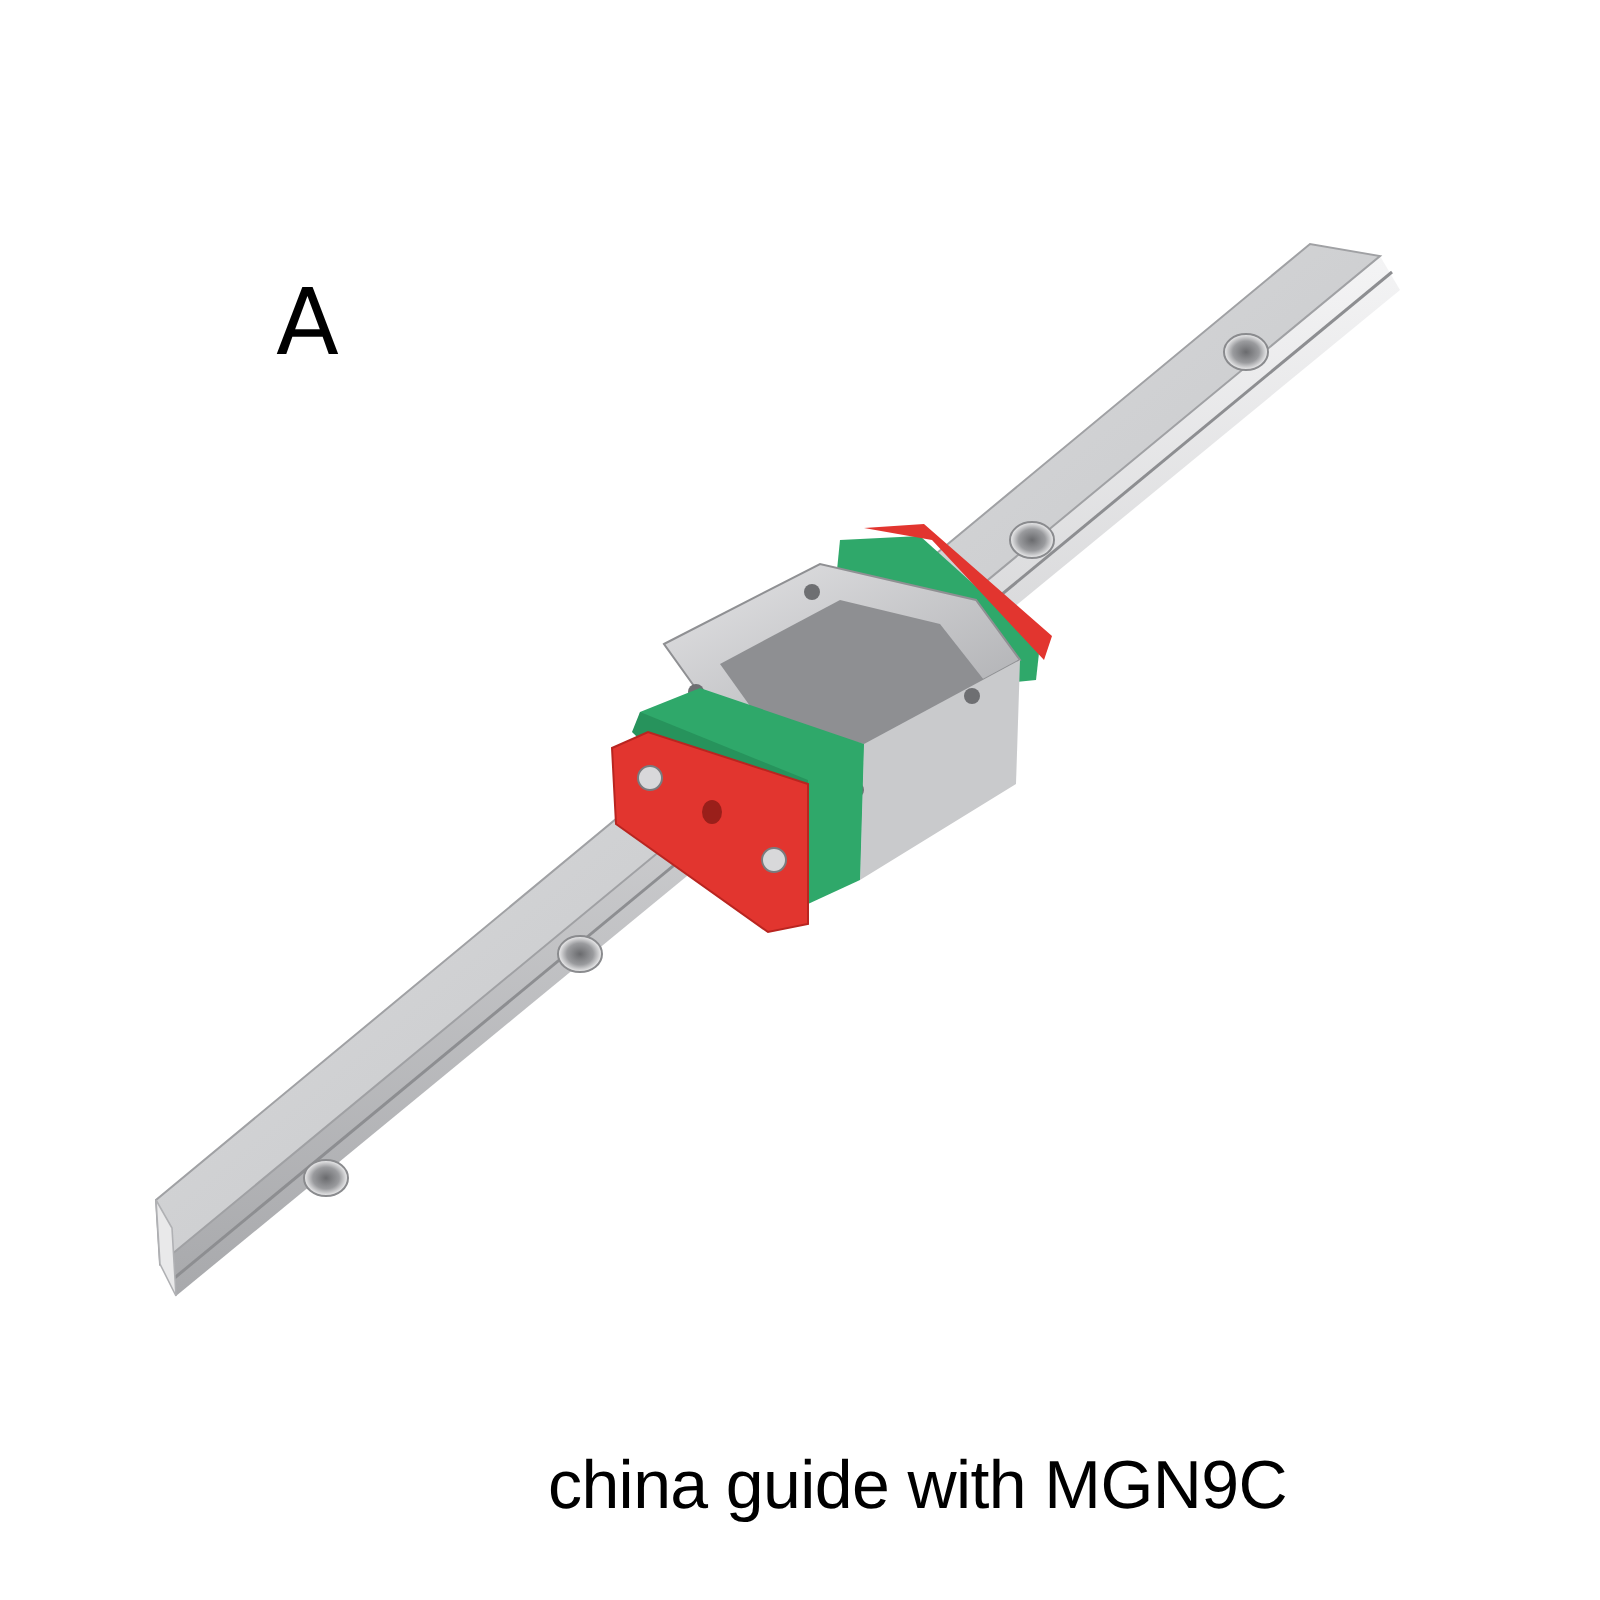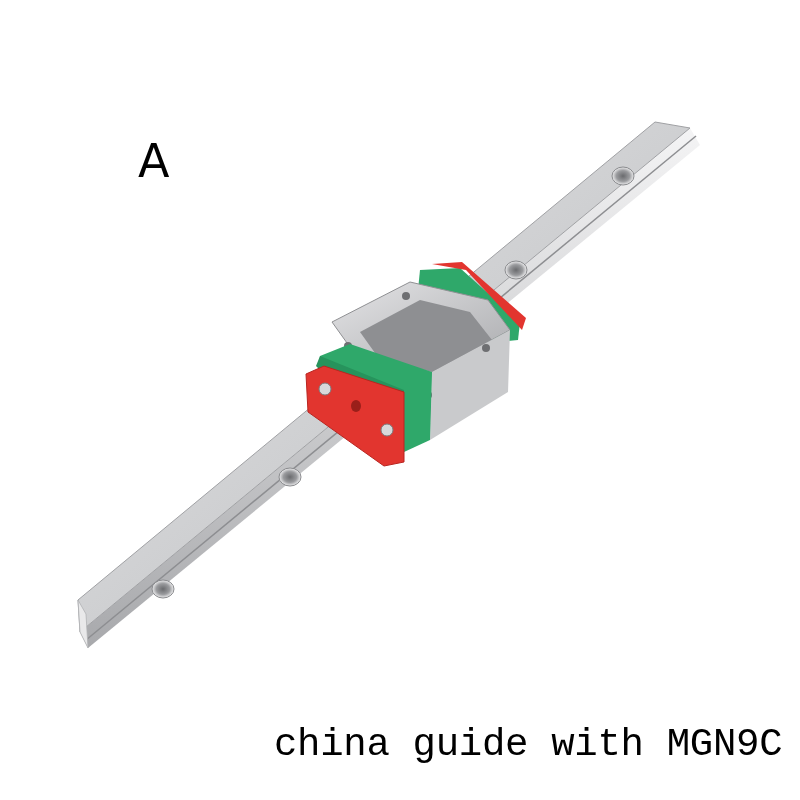--- a/index.html
+++ b/index.html
@@ -1,19 +1,19 @@
 <!DOCTYPE html>
 <html><head>
 <meta charset="utf-8">
 <style>
   html,body{margin:0;padding:0;background:#ffffff;}
   .stage{position:relative;width:800px;height:800px;overflow:hidden;background:#ffffff;}
   .stage svg{position:absolute;left:0;top:0;}
   .variant-label{position:absolute;left:138px;top:138px;font-family:"DejaVu Sans",sans-serif;font-size:46px;color:#000;line-height:1;}
-  .caption{position:absolute;left:274px;top:726px;font-family:Liberation Mono, monospace;font-size:39px;color:#000;line-height:1;white-space:nowrap;letter-spacing:-0.3px;}
+  .caption{position:absolute;left:274px;top:726px;font-family:Liberation Sans, sans-serif;font-size:34px;color:#000;line-height:1;white-space:nowrap;letter-spacing:-0.3px;}
 </style>
 </head>
 <body>
 
 <div class="stage">
   <svg width="800" height="800" viewBox="0 0 800 800">
     <defs>
       <linearGradient id="railTop" x1="0" y1="0" x2="1" y2="1">
         <stop offset="0" stop-color="#e6e6e8"></stop>
         <stop offset="0.5" stop-color="#cfd0d2"></stop>

